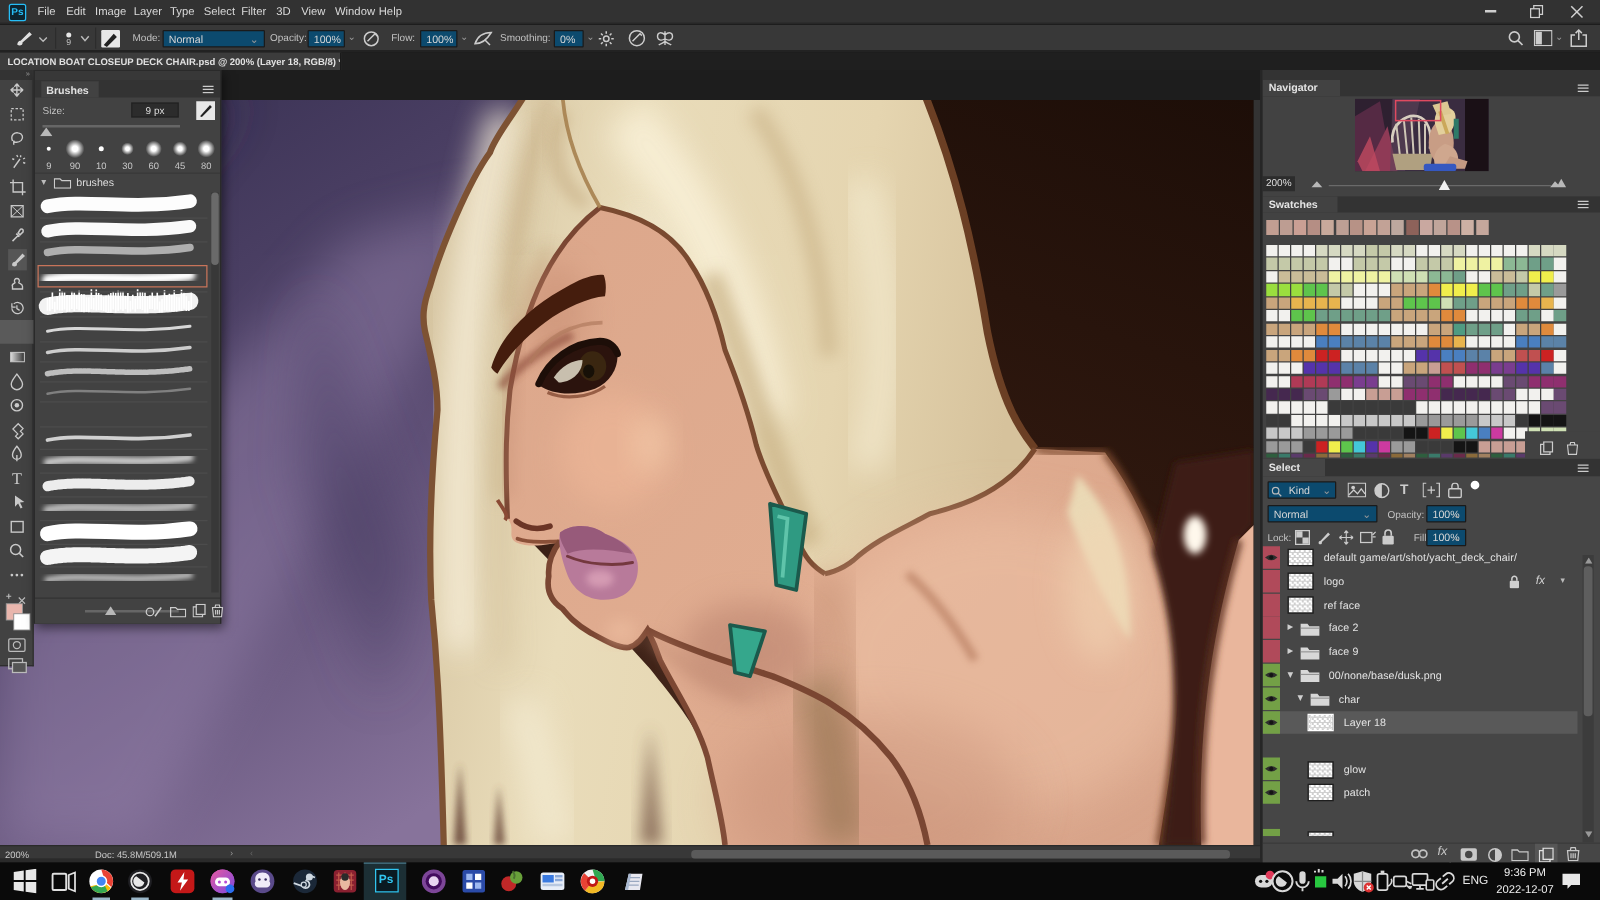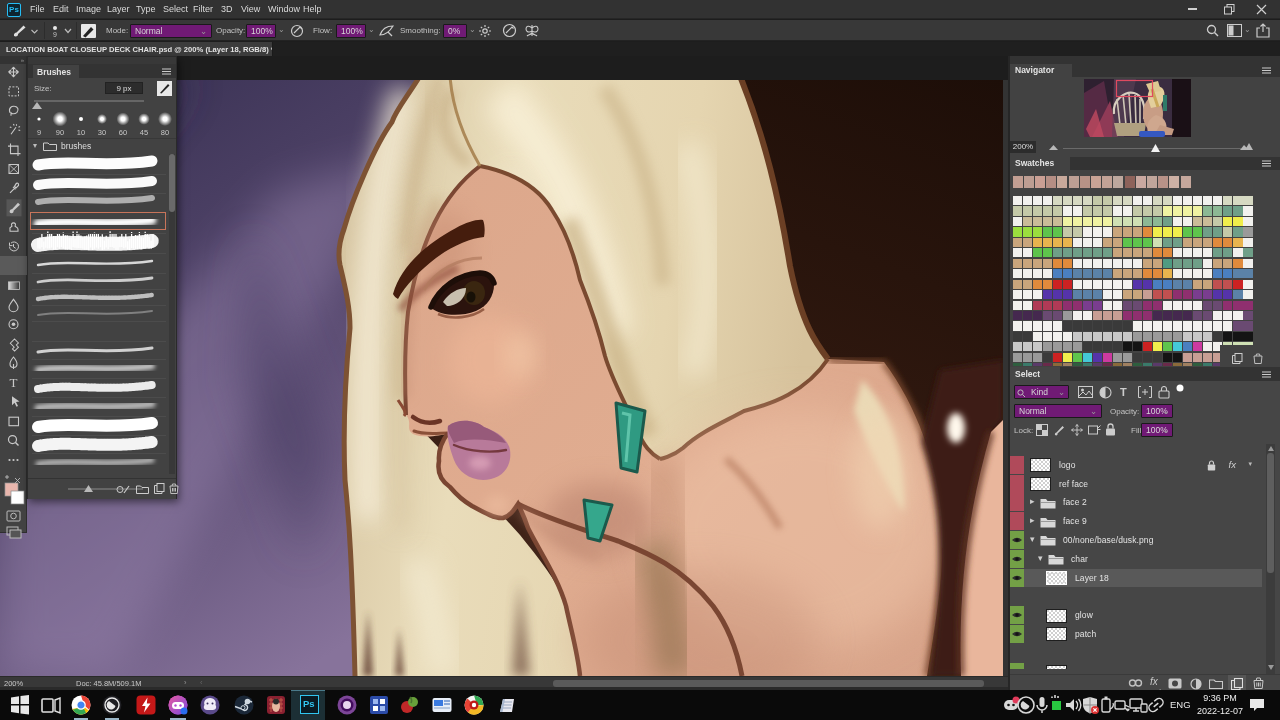--- a/index.html
+++ b/index.html
@@ -1,17 +1,17 @@
 <!DOCTYPE html>
 <html><head><meta charset="utf-8"><style>
 *{margin:0;padding:0;box-sizing:border-box}
 body{width:1280px;height:720px;overflow:hidden;background:#1d1d1d;font-family:"Liberation Sans",sans-serif;position:relative}
 .abs{position:absolute}
 i{position:absolute;display:block}
-.ddl{background:#701a75;border:1px solid #1a1a1a;border-radius:1px;color:#d6d6d6;font-size:8.5px;line-height:13px;padding:0 4px;position:absolute;height:14px}
+.ddl{background:#0c4a6e;border:1px solid #1a1a1a;border-radius:1px;color:#d6d6d6;font-size:8.5px;line-height:13px;padding:0 4px;position:absolute;height:14px}
 .lbl{color:#c2c2c2;font-size:8px;position:absolute}
 </style></head><body>
 
 <div class="abs" style="left:0;top:0;width:1280px;height:19px;background:#323232;border-bottom:1px solid #262626">
  <span class="abs" style="left:7px;top:2.5px;width:14px;height:14px;background:#0d2530;border:1px solid #26bdf5;border-radius:2px;color:#26bdf5;font-size:8px;font-weight:bold;text-align:center;line-height:12px">Ps</span>
  <div class="abs" style="left:0;top:4px;color:#dadada;font-size:9px">
       <span style="position:absolute;left:30px;top:0">File</span>
       <span style="position:absolute;left:53px;top:0">Edit</span>
       <span style="position:absolute;left:76px;top:0">Image</span>
       <span style="position:absolute;left:107px;top:0">Layer</span>
@@ -979,20 +979,29 @@
         <rect x="0.5" y="2" width="9" height="8" fill="none" stroke="#ccc"></rect>
         <path d="M10 4 l2.5 -2.5 m-2.5 4 l2.5 0" stroke="#ccc"></path>
       </svg>
   <svg class="abs" style="left:95px;top:56px" width="11" height="13" viewBox="0 0 11 13">
         <rect x="1" y="5.5" width="9" height="7" rx="1" fill="#ccc"></rect>
         <path d="M3 5.5 L3 3.5 a2.5 2.5 0 0 1 5 0 L8 5.5" fill="none" stroke="#ccc" stroke-width="1.3"></path>
       </svg>
   <span class="lbl" style="left:121px;top:59px">Fill:</span>
   <span class="ddl" style="left:131px;top:56px;width:32px">100%<span style="position:absolute;right:3px;color:#999">⌄</span></span>
 
+  <div style="position:absolute;left:0;top:70.0px;width:252px;height:18.8px;">
+        <span style="position:absolute;left:0;top:0;width:13.5px;height:18.0px;background:#b04a5a"></span>
+        <svg style="position:absolute;left:1px;top:4px" width="12" height="10" viewBox="0 0 12 10">
+          <path d="M1 5 Q6 0.5 11 5 Q6 9.5 1 5 Z" fill="#2e2e2e"></path>
+          <circle cx="6" cy="5" r="1.7" fill="#141414"></circle>
+        </svg>
+        <span style="position:absolute;left:20px;top:2.4px;width:21px;height:14px;background:repeating-conic-gradient(#ffffff 0 25%,#cfcfcf 0 50%) 0 0/4px 4px;border:1px solid #1e1e1e;"></span>
+        <span style="position:absolute;left:49px;top:4px;color:#e4e4e4;font-size:8.5px;letter-spacing:.1px;white-space:nowrap">default game/art/shot/yacht_deck_chair/</span>
+      </div>
       <div style="position:absolute;left:0;top:88.8px;width:252px;height:18.8px;">
         <span style="position:absolute;left:0;top:0;width:13.5px;height:18.0px;background:#b04a5a"></span>
         <span style="position:absolute;left:20px;top:2.4px;width:21px;height:14px;background:repeating-conic-gradient(#ffffff 0 25%,#cfcfcf 0 50%) 0 0/4px 4px;border:1px solid #1e1e1e;"></span>
         <span style="position:absolute;left:49px;top:4px;color:#e4e4e4;font-size:8.5px;letter-spacing:.1px;white-space:nowrap">logo</span>
         <svg style="position:absolute;right:46px;top:4px" width="9" height="11" viewBox="0 0 9 11">
           <rect x="0.8" y="4.5" width="7.4" height="6" rx="0.8" fill="#d0d0d0"></rect>
           <path d="M2.5 4.5 L2.5 3 a2 2 0 0 1 4 0 L6.5 4.5" fill="none" stroke="#d0d0d0" stroke-width="1.2"></path>
         </svg>
         <span style="position:absolute;right:26px;top:3px;color:#d0d0d0;font-size:9.5px;font-style:italic">fx</span>
         <span style="position:absolute;right:10px;top:4px;color:#bbb;font-size:7px">▾</span>

